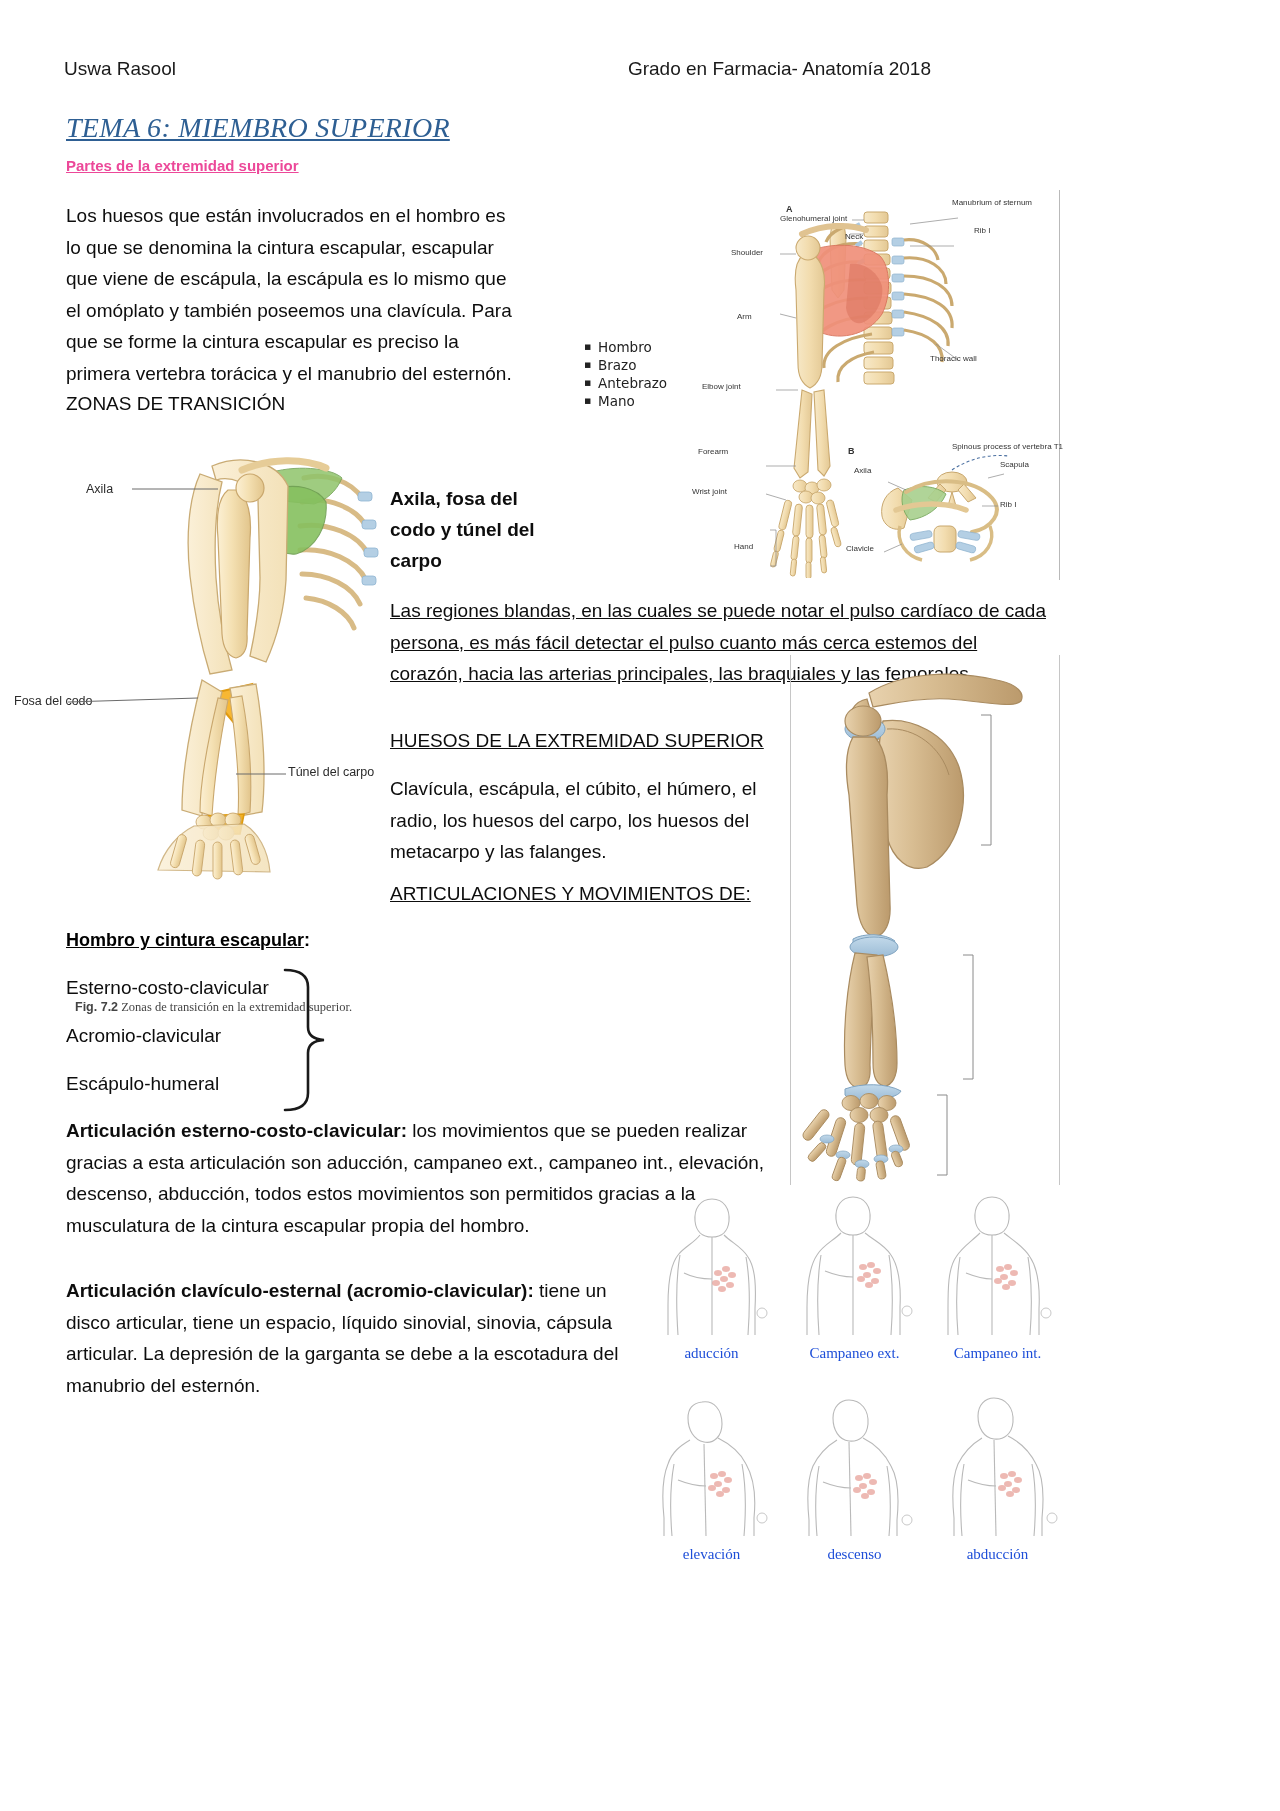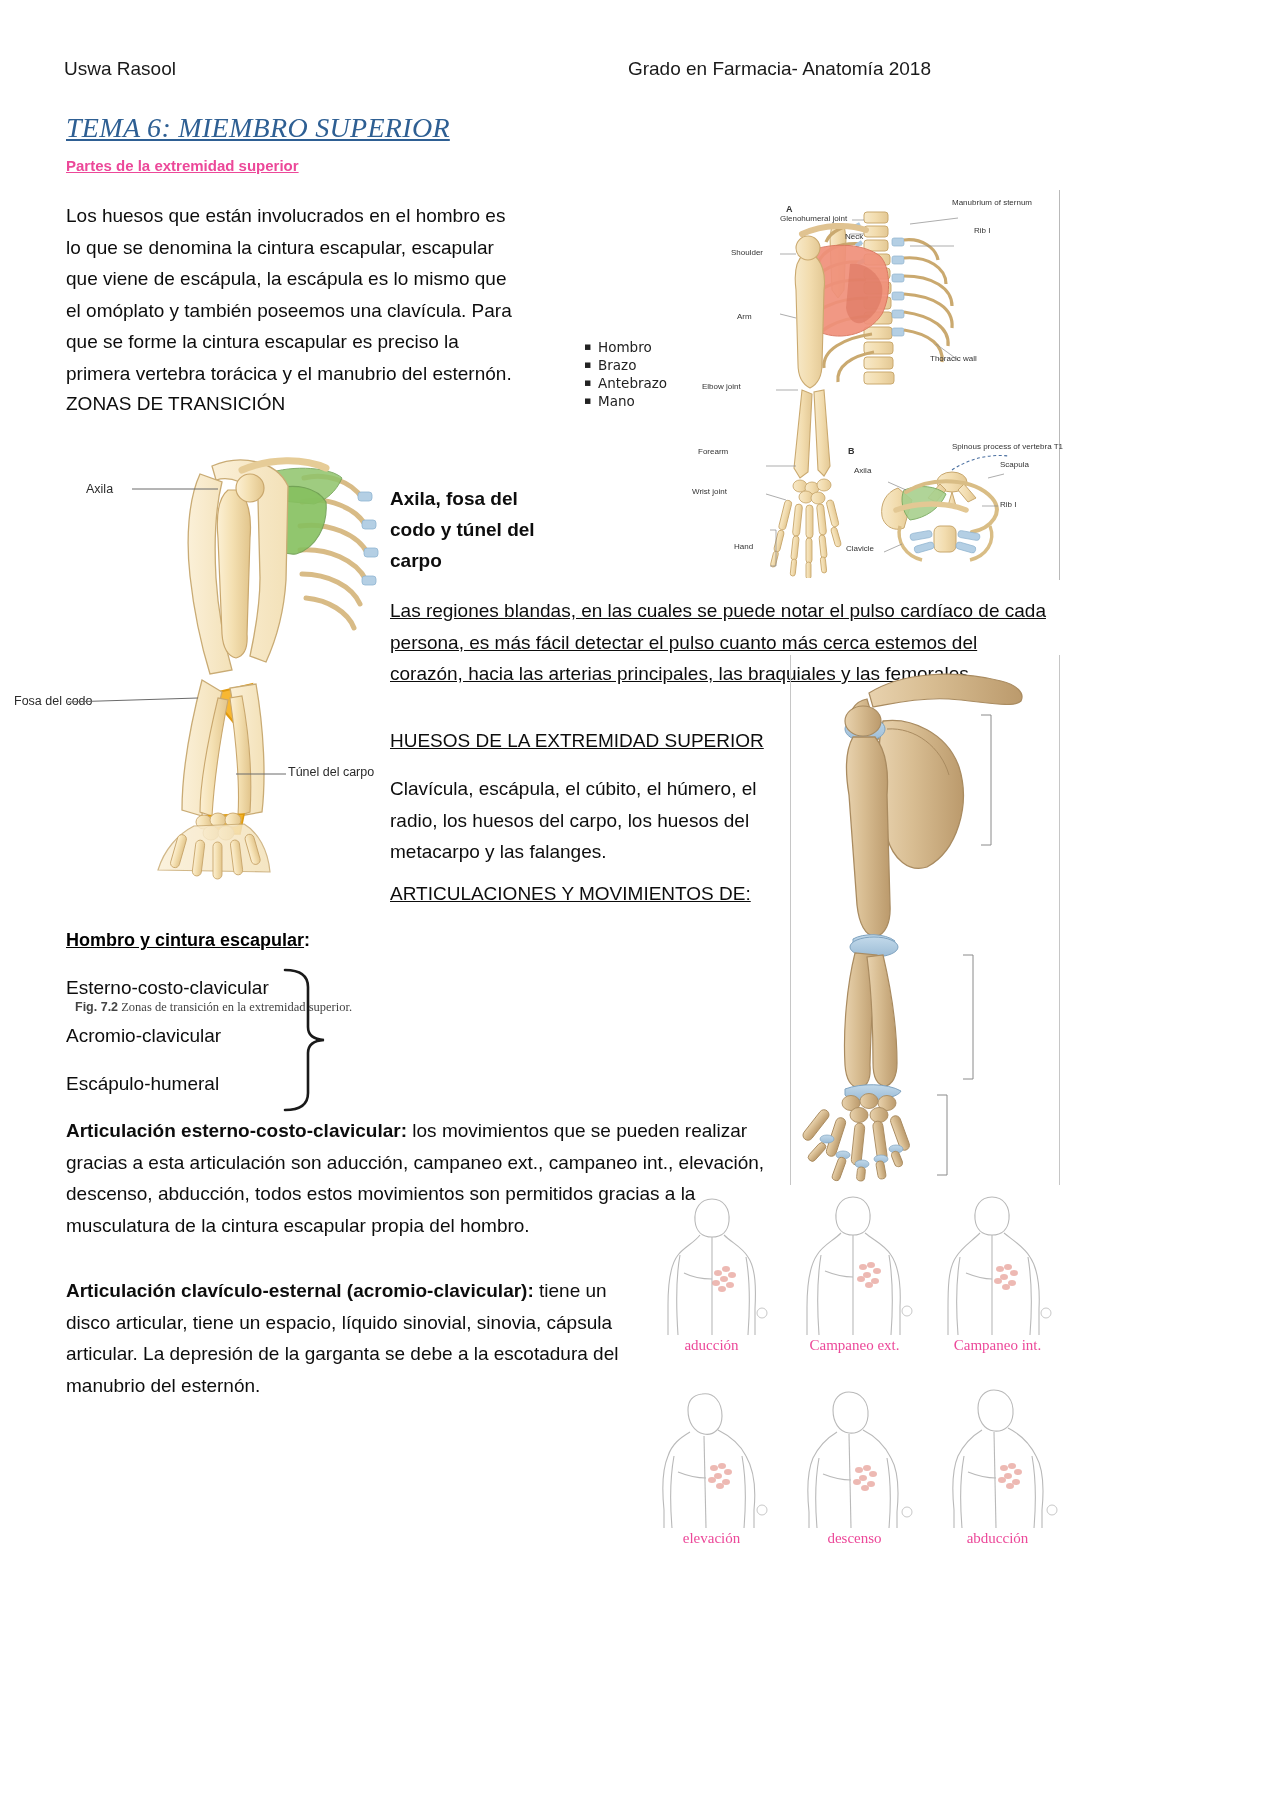--- a/index.html
+++ b/index.html
@@ -102,21 +102,21 @@
   
   .fig-rightarm {
     position: absolute; top: 655px; left: 790px; width: 270px; height: 530px;
     border-left: 1px solid #c6c6c6; border-right: 1px solid #c6c6c6;
   }
 
   
   .moves { position: absolute; top: 1185px; left: 640px; width: 430px; }
   .move-row { display: flex; }
   .move-cell { width: 143px; text-align: center; }
-  .move-cap { font-family: "Liberation Serif", serif; font-size: 15px; color: #ec4899; margin-top: 2px; }
+  .move-cap { font-family: "Liberation Serif", serif; font-size: 15px; color: #1d4ed8; margin-top: 10px; }
   .torso { width: 143px; height: 150px; }
 
   svg { display: block; }
 </style>
 </head>
 <body>
 
 <div class="page">
 
   <div class="doc-header">

